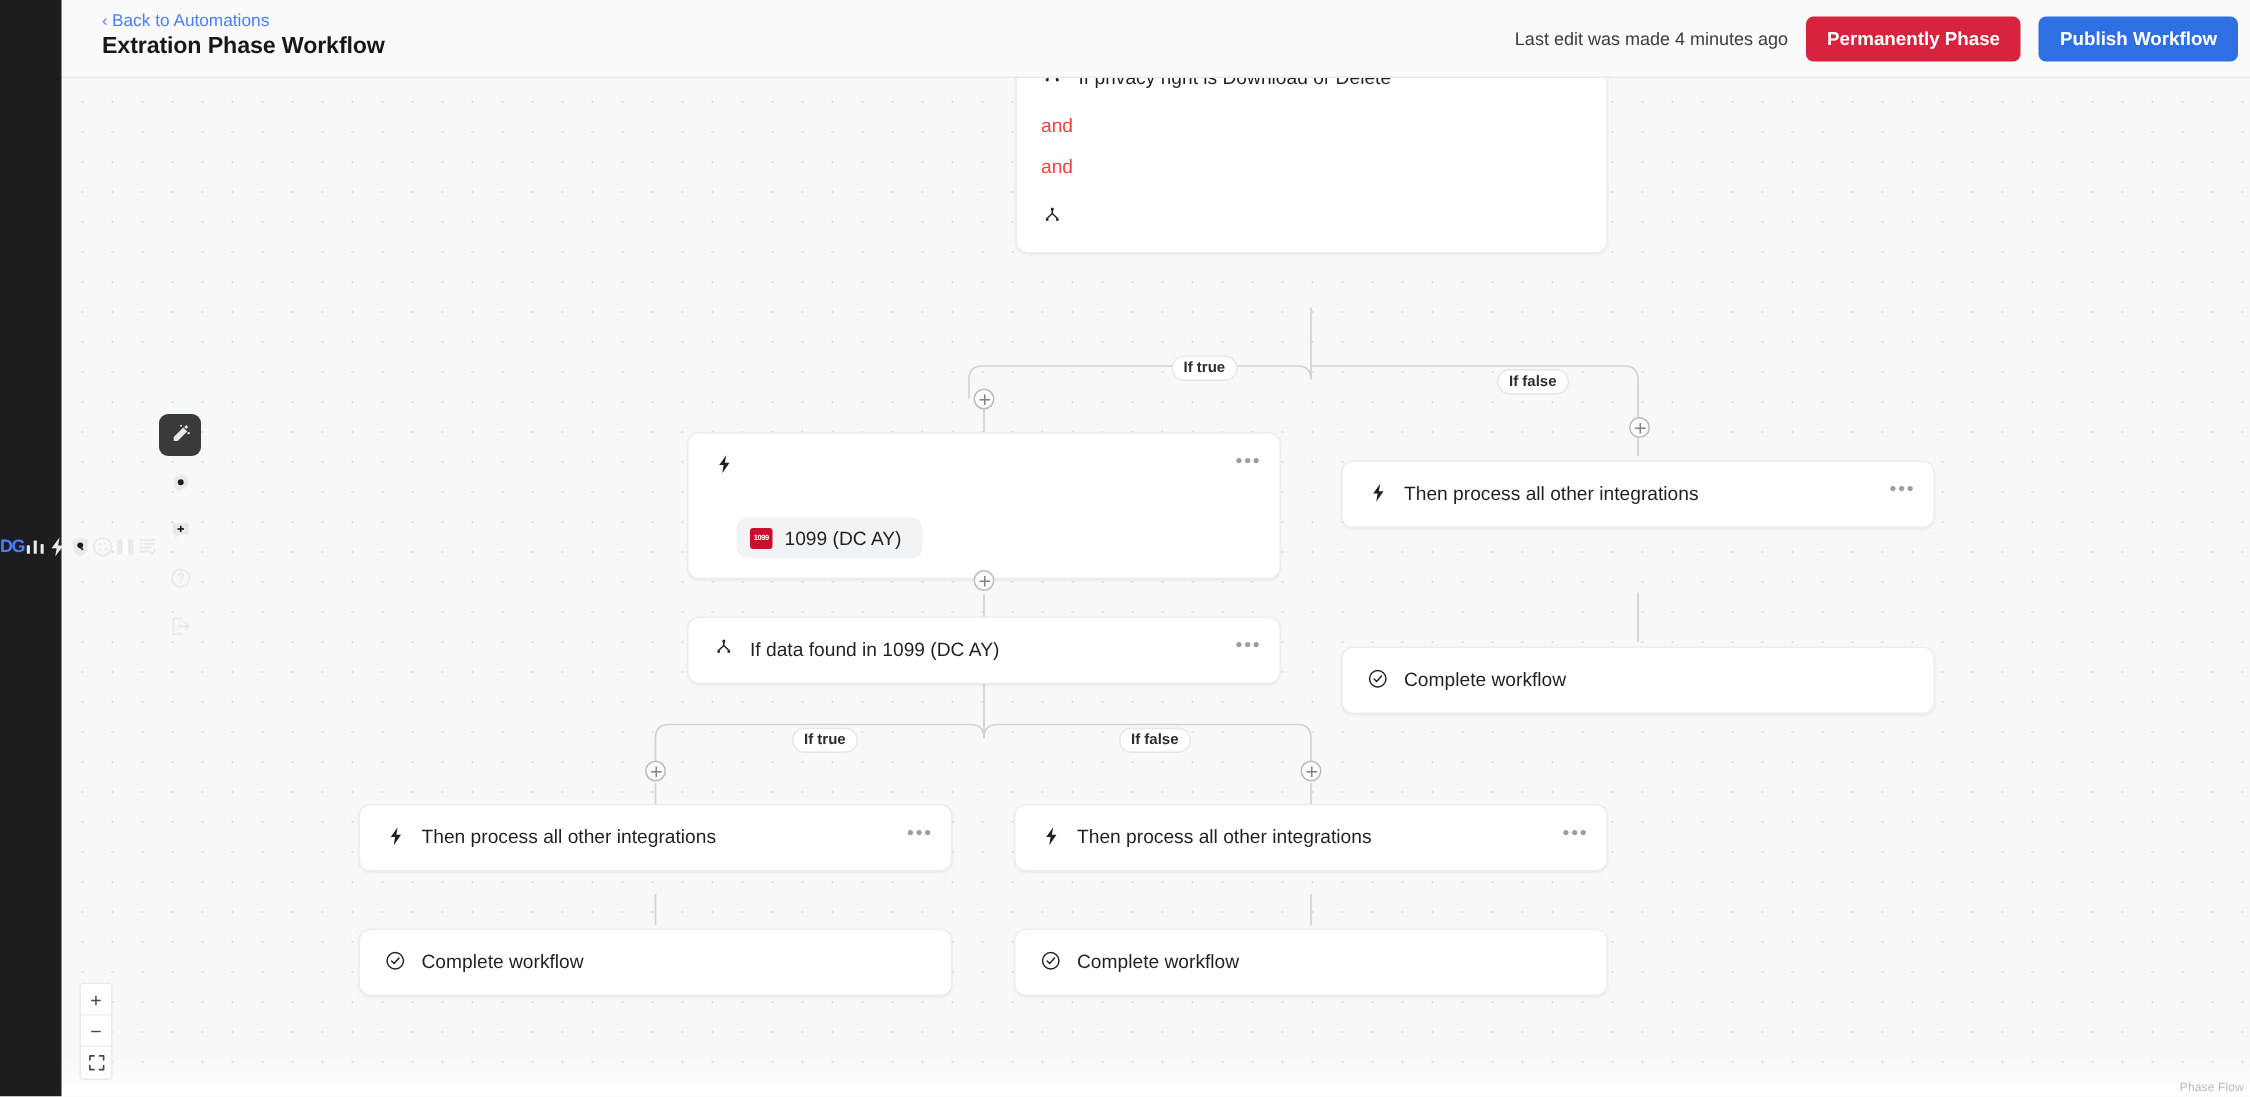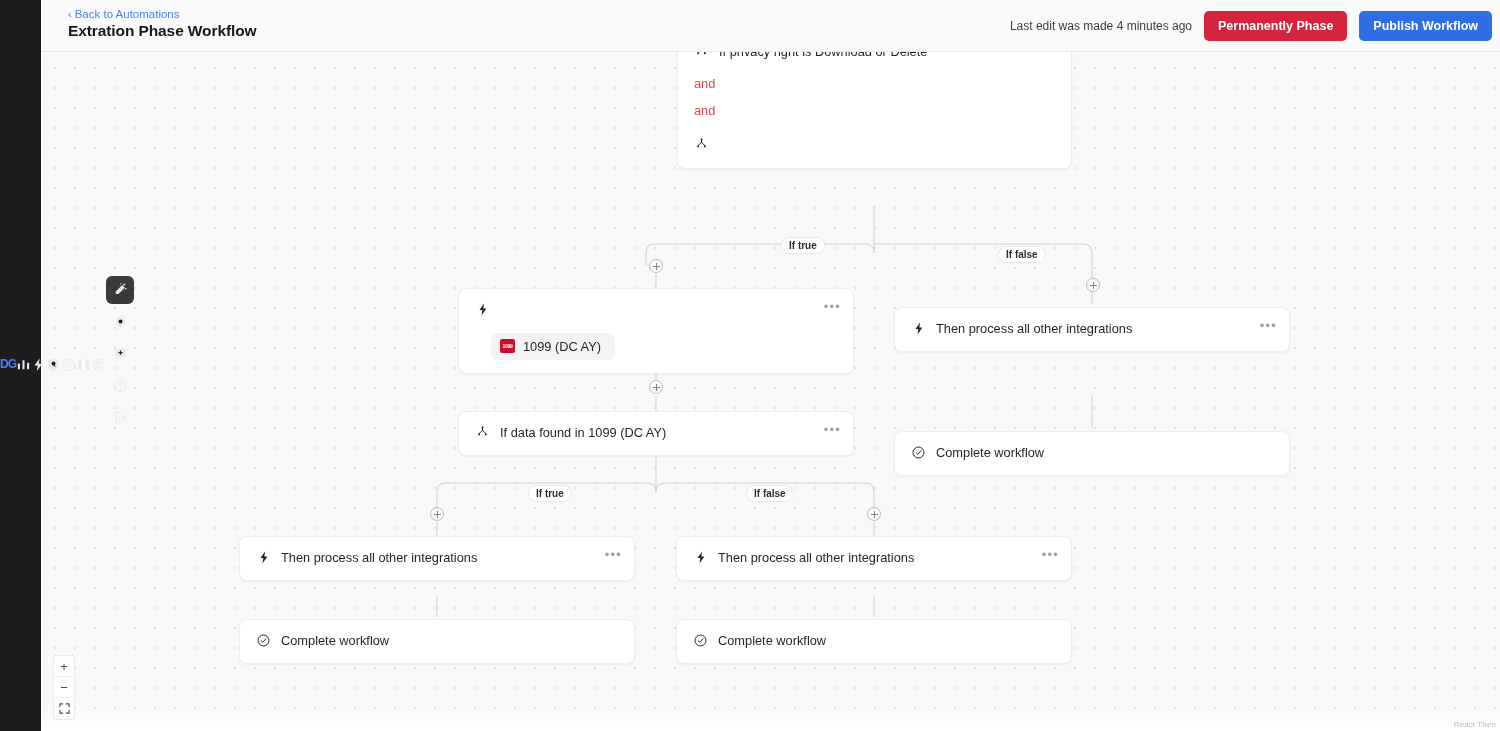--- a/index.html
+++ b/index.html
@@ -112,23 +112,23 @@
   }
   .dots {
     position: absolute; right: 12px; top: 13px;
     color: #9a9da1; font-size: 13px; letter-spacing: 1.2px; line-height: 10px;
     cursor: pointer; user-select: none;
   }
   .and-row {
     font-size: 12.8px; color: #ef4444; padding: 2px 16px 10px 16px;
   }
   .chip {
-    display: inline-flex; align-items: flex-start; gap: 8px;
+    display: inline-flex; align-items: center; gap: 8px;
     background: #f2f3f4; border-radius: 7px;
-    padding: 6px 14px 6px 9px; margin: 4px 0 13px 32px;
+    padding: 6px 14px 6px 9px; margin: 16px 0 13px 32px;
     font-size: 12.8px; color: #1f2124;
   }
   .chip-ico {
     width: 15px; height: 14px; border-radius: 2px;
     background: #c8102e; position: relative; flex: 0 0 auto;
     display: flex; align-items: center; justify-content: center;
     color: #ffffff; font-size: 5px; font-weight: bold; letter-spacing: -0.3px;
     overflow: hidden;
   }
 
@@ -485,16 +485,16 @@
       <div>+</div>
       <div>−</div>
       <div>
         <svg width="11" height="11" viewBox="0 0 12 12" fill="none">
           <path d="M1 4V1h3M8 1h3v3M11 8v3H8M4 11H1V8" stroke="#46484b" stroke-width="1.2" fill="none" stroke-linecap="round" stroke-linejoin="round"></path>
         </svg>
       </div>
     </div>
 
     <div class="canvas-fade"></div>
-    <div class="attrib">React Then</div>
+    <div class="attrib">Phase Flow</div>
   </div>
 
 </div>
 
 </body></html>

